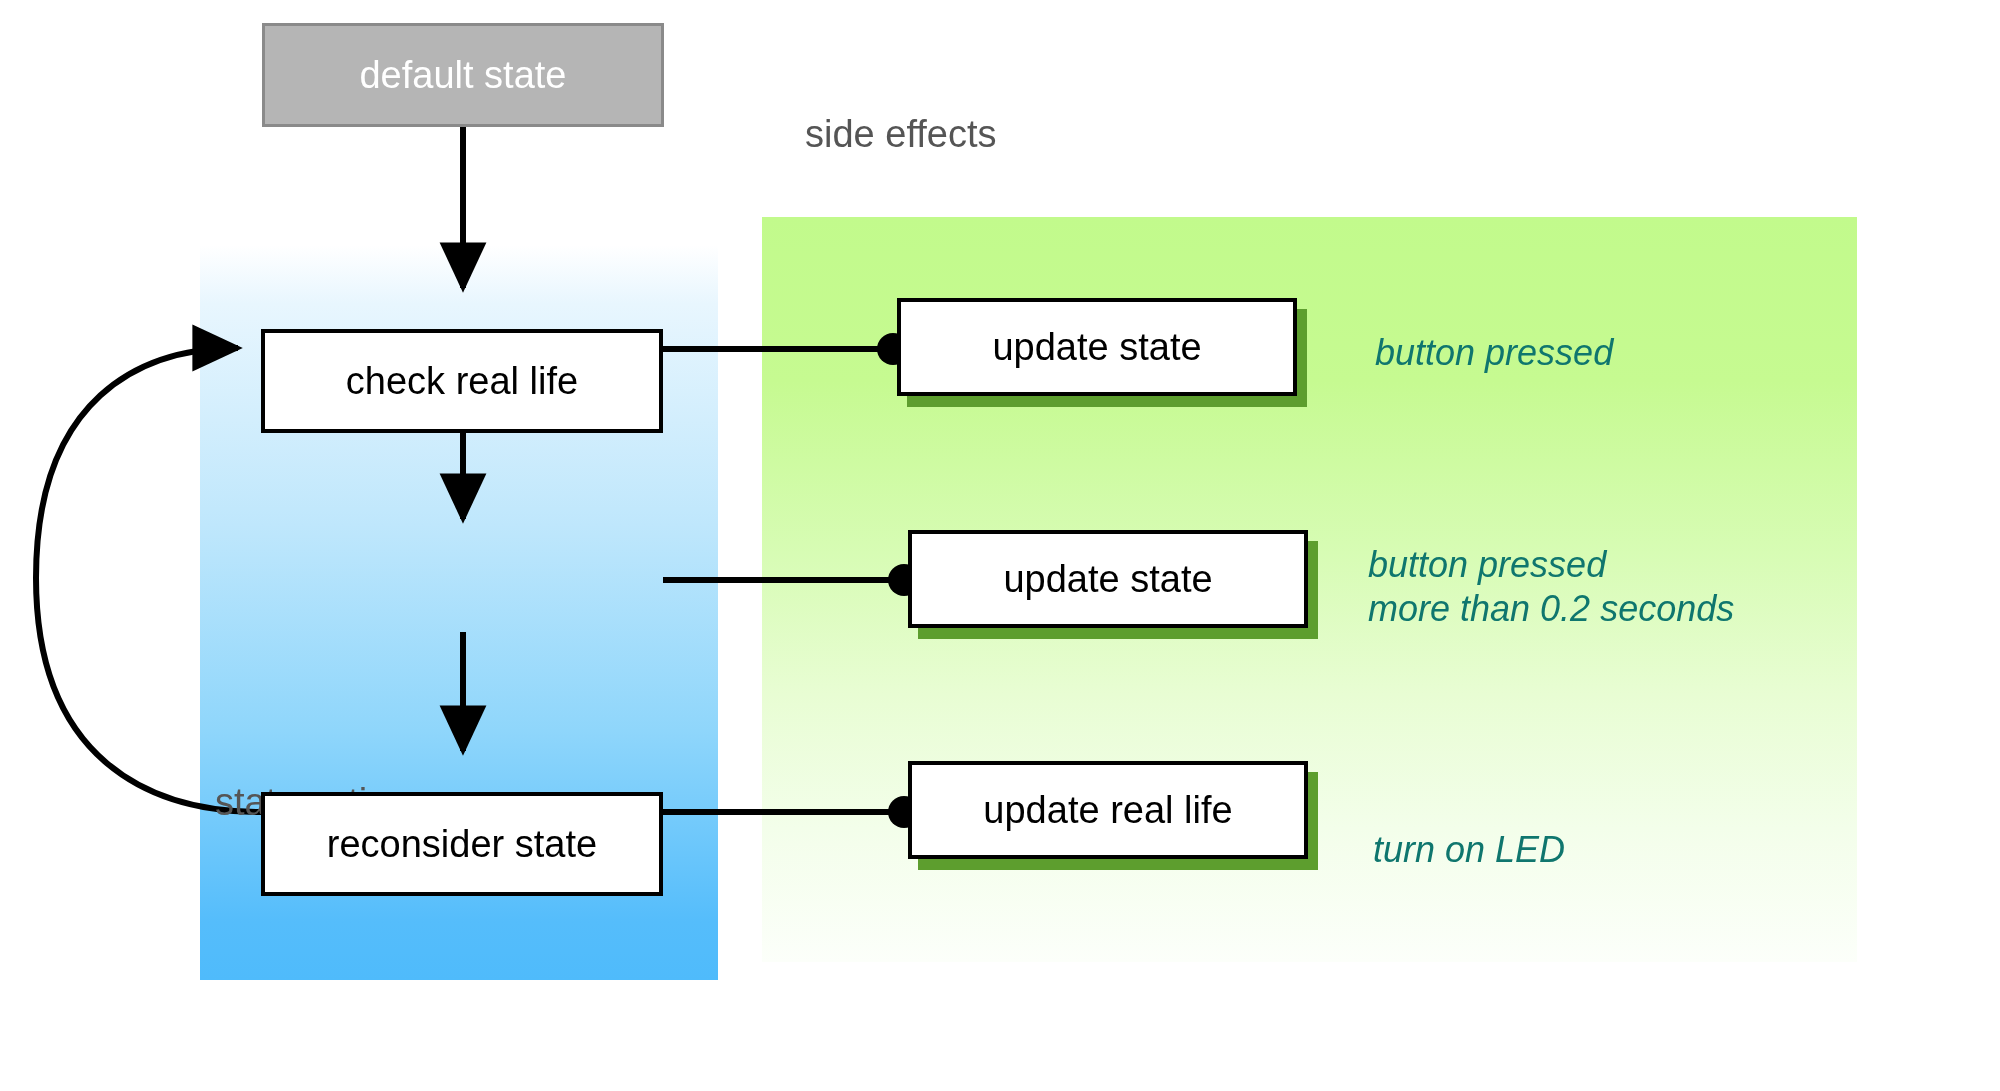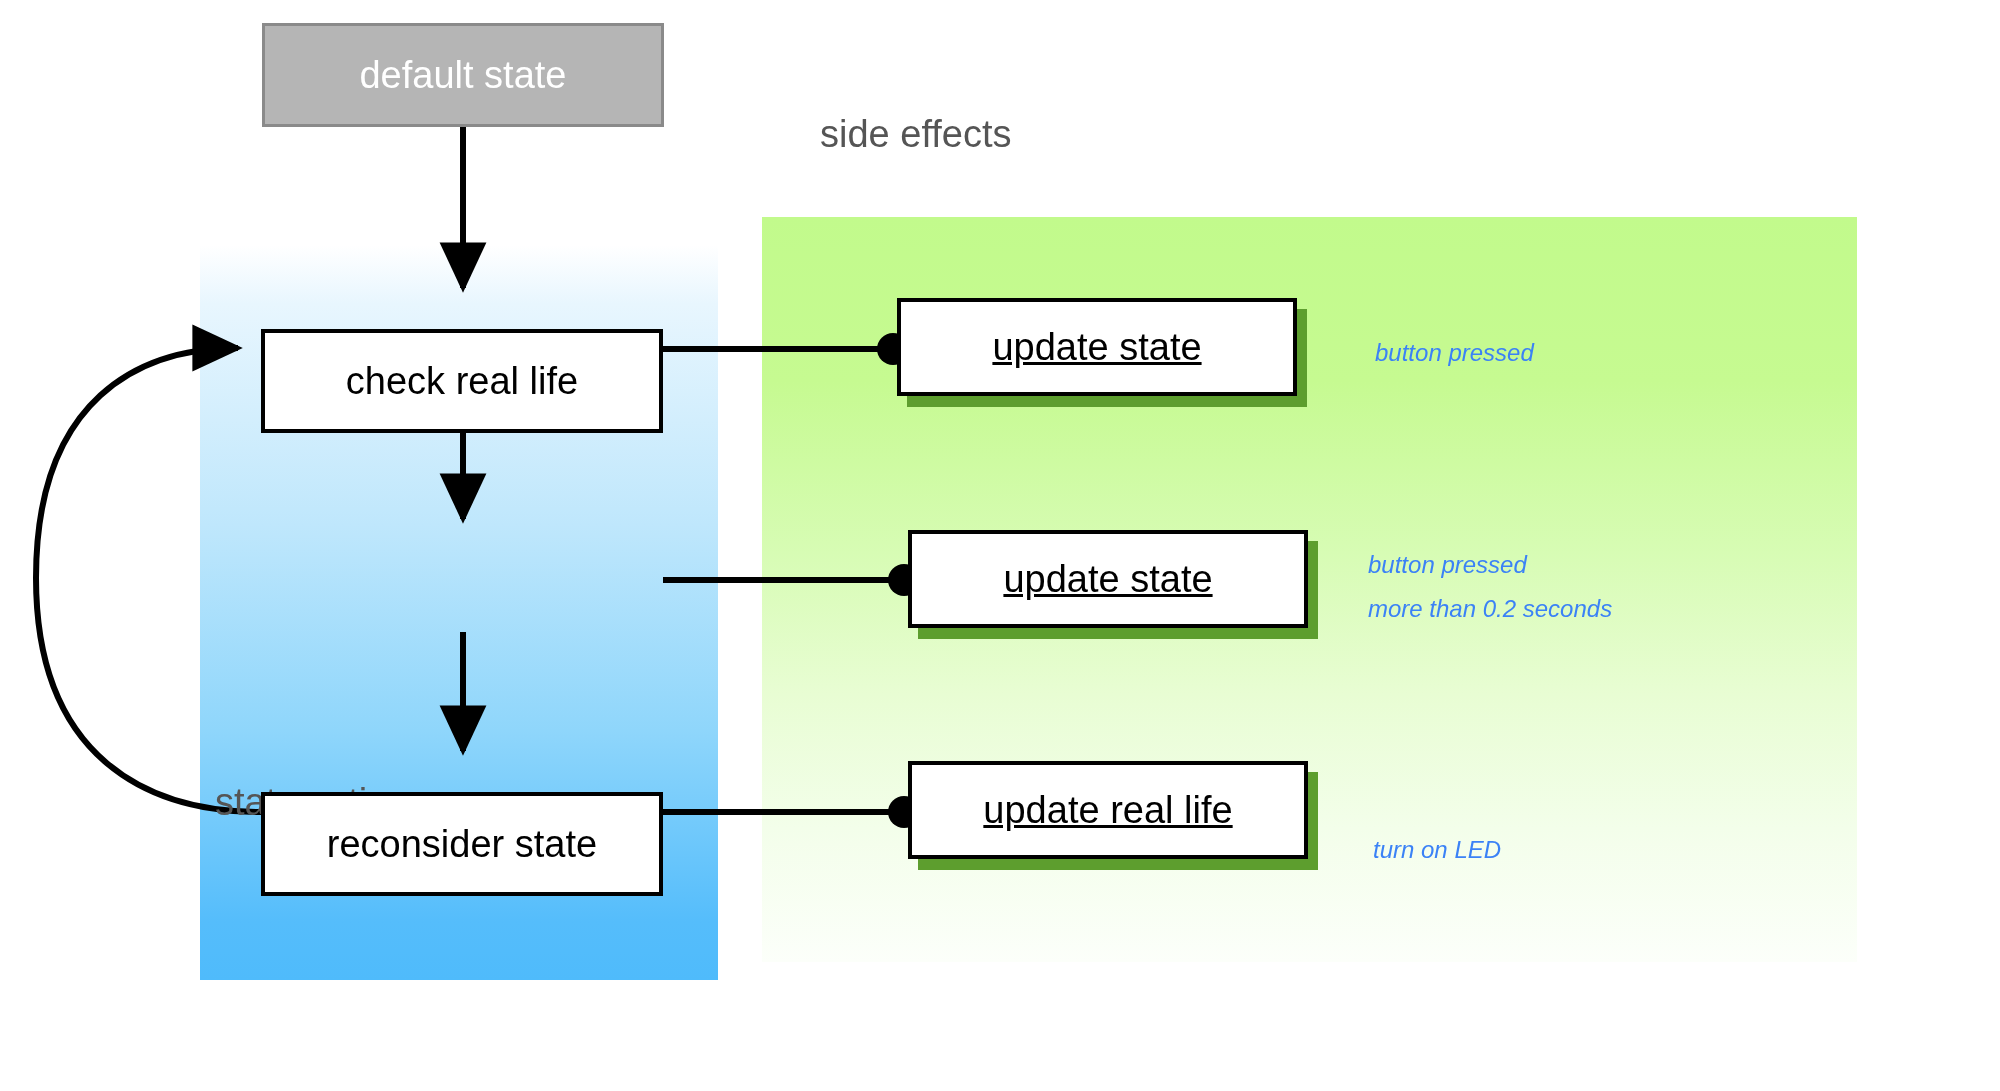--- a/index.html
+++ b/index.html
@@ -38,21 +38,21 @@
   }
 
   
   .panel-caption {
     position: absolute;
     color: #555555;
     font-size: 38px;
     line-height: 1;
     white-space: nowrap;
   }
-  #caption-side-effects { left: 805px; top: 115px; margin-left: 15px; }
+  #caption-side-effects { left: 805px; top: 115px; }
   #caption-state-actions { left: 215px; top: 783px; }
 
   
   #box-default-state {
     position: absolute;
     left: 262px;
     top: 23px;
     width: 402px;
     height: 104px;
     box-sizing: border-box;
@@ -106,33 +106,32 @@
     width: 400px;
     height: 98px;
     box-sizing: border-box;
     background: #ffffff;
     border: 4px solid #000000;
     color: #000000;
     font-size: 38px;
     display: flex;
     align-items: center;
     justify-content: center;
-    text-decoration: underline;
   }
   #effect-1 { left: 897px; top: 298px; }
   #effect-2 { left: 908px; top: 530px; }
   #effect-3 { left: 908px; top: 761px; }
 
   
   .annotation {
     position: absolute;
     font-style: italic;
-    font-size: 24px;
+    font-size: 36px;
     line-height: 44px;
-    color: #3b82f6;
+    color: #0f766e;
     white-space: pre-line;
   }
   #annotation-1 { left: 1375px; top: 331px; }
   #annotation-2 { left: 1368px; top: 543px; }
   #annotation-3 { left: 1373px; top: 828px; }
 
   
   #wires {
     position: absolute;
     left: 0;

